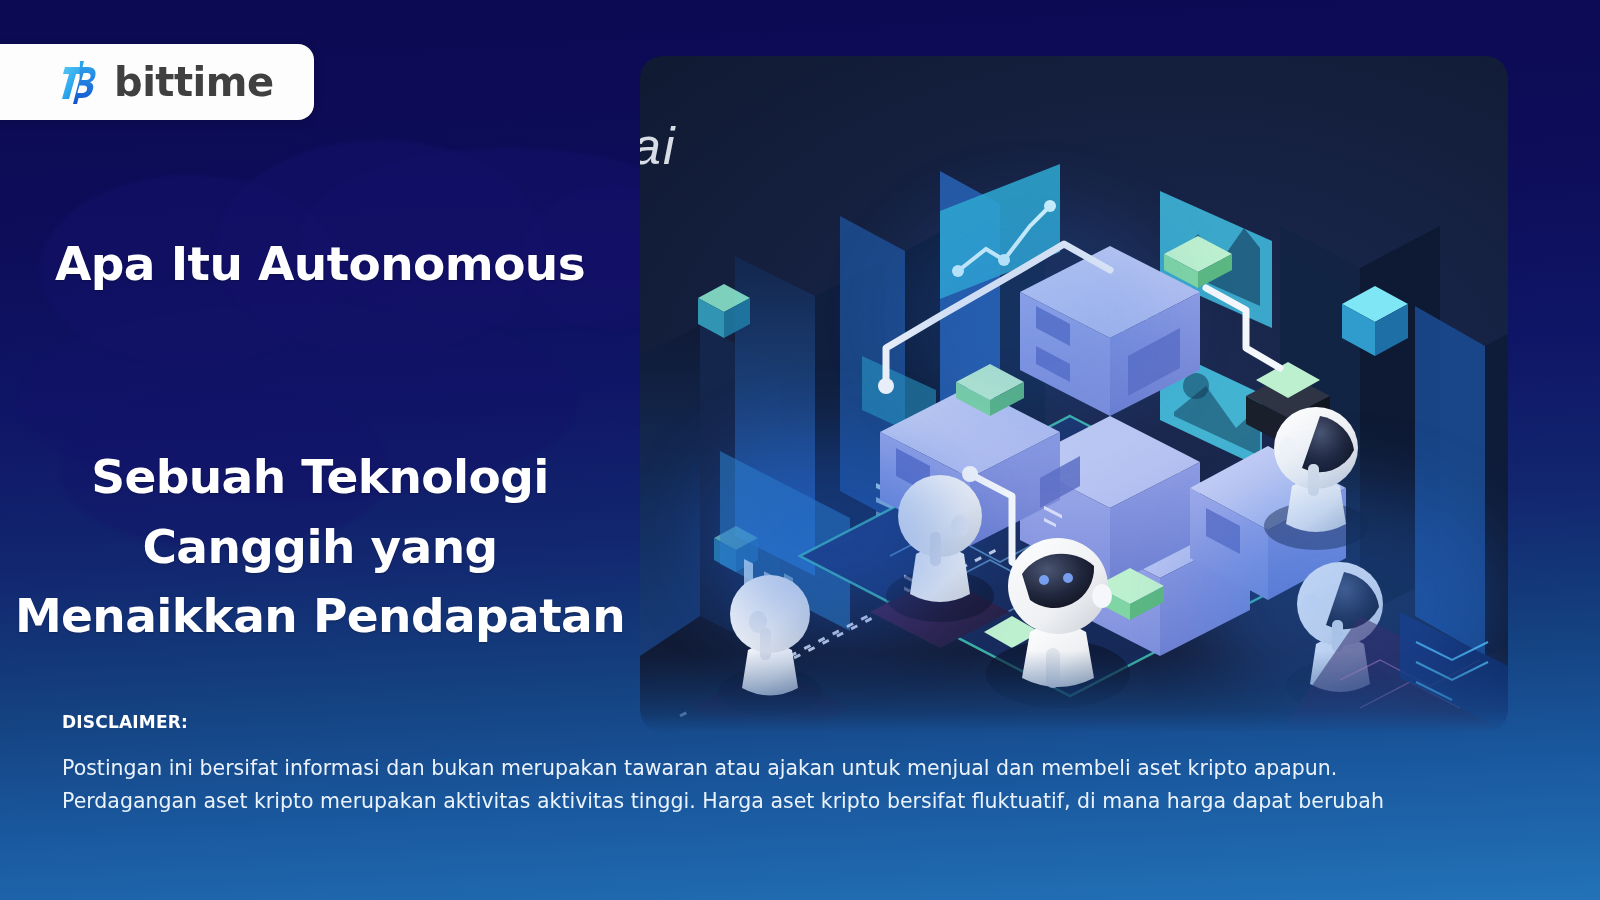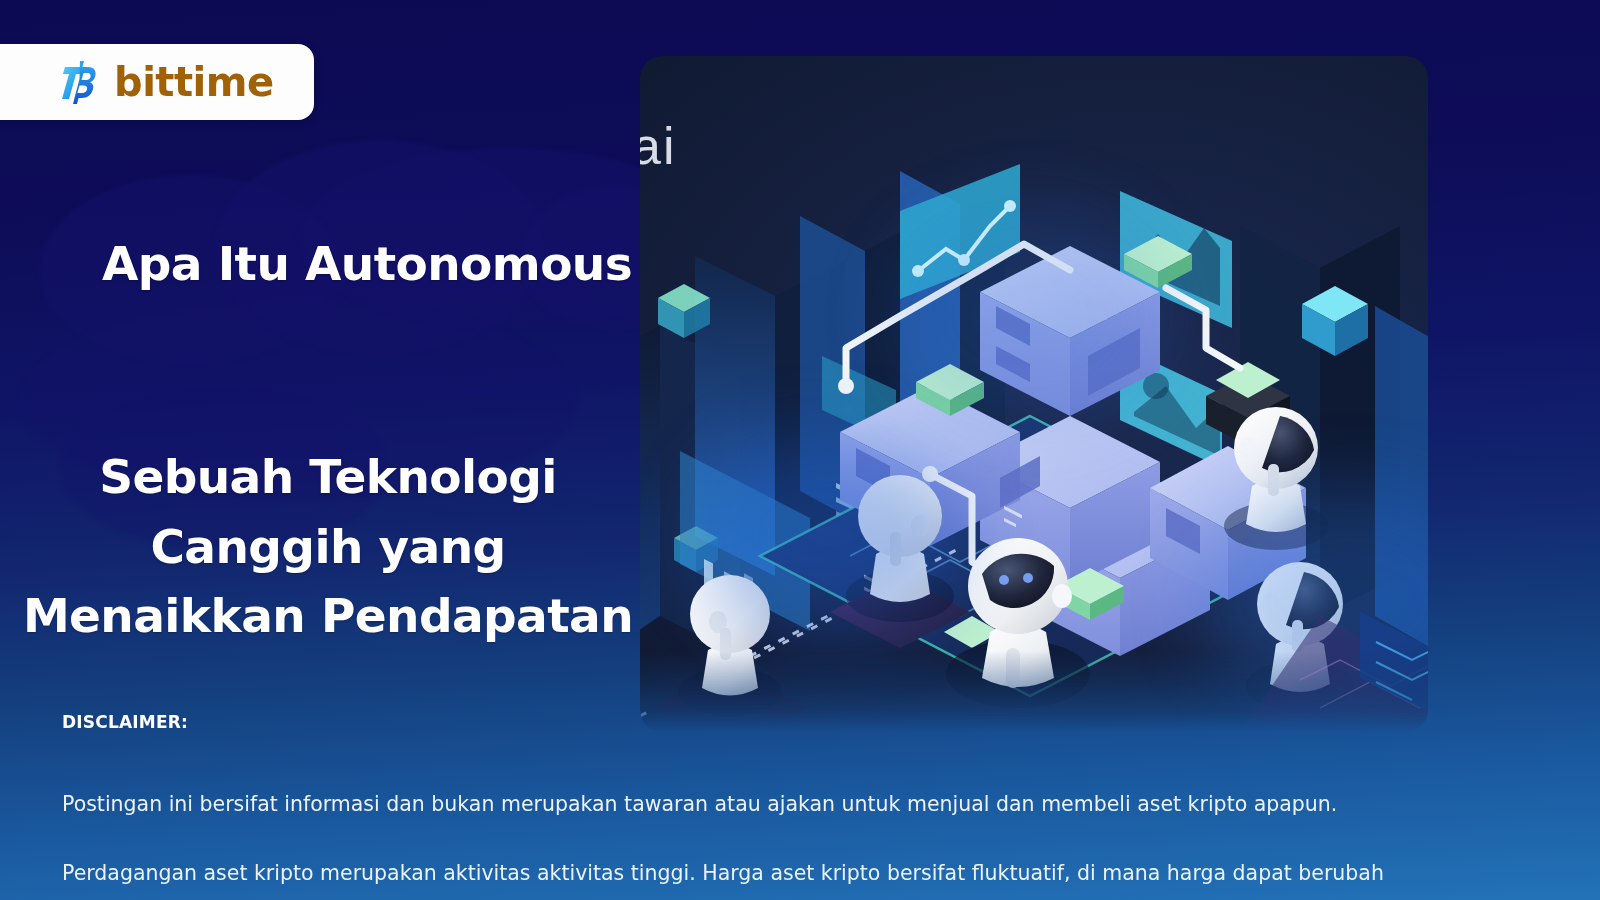--- a/index.html
+++ b/index.html
@@ -20,65 +20,65 @@
 
   
   .logo-badge{
     position:absolute;left:-20px;top:44px;width:334px;height:76px;
     background:#fdfdfd;border-radius:16px;
     display:flex;align-items:center;gap:12px;padding-left:80px;
     box-shadow:0 2px 10px rgba(0,0,0,.18);
   }
   .logo-mark{width:42px;height:46px;flex:0 0 auto;}
   .logo-word{
-    font-size:40px;font-weight:700;color:#a16207;letter-spacing:-.5px;
+    font-size:40px;font-weight:700;color:#404040;letter-spacing:-.5px;
     font-family:"DejaVu Sans", sans-serif;
   }
 
   
   .headline{
     position:absolute;left:0;top:228px;width:640px;
     text-align:center;color:#ffffff;
     font-family:"DejaVu Sans", sans-serif;
     font-weight:700;font-size:47px;line-height:1.52;
     letter-spacing:-.6px;
     text-shadow:0 1px 2px rgba(0,0,0,.25);
-    margin-left:47px;
   }
   .headline .l1{display:block;}
   .sub{
-    position:absolute;left:8px;top:442px;width:640px;
+    position:absolute;left:0;top:442px;width:640px;
     text-align:center;color:#ffffff;
     font-family:"DejaVu Sans", sans-serif;
     font-weight:700;font-size:47px;line-height:1.48;
     letter-spacing:-.6px;
     text-shadow:0 1px 2px rgba(0,0,0,.25);
   }
 
   
   .disc-title{
     position:absolute;left:62px;top:712px;color:#ffffff;
     font-size:17px;font-weight:700;letter-spacing:.2px;
     font-family:"DejaVu Sans", sans-serif;
   }
   .disc-body{
     position:absolute;left:62px;top:752px;width:1420px;color:#eaf2fb;
     font-size:20.5px;line-height:1.62;font-weight:400;
     font-family:"DejaVu Sans", sans-serif;
   }
-  .disc-body span{display:block;white-space:nowrap;margin-top:36px;}
+  .disc-body span{display:block;white-space:nowrap;}
 
   
   .illus{
-    position:absolute;left:640px;top:56px;width:788px;height:676px;
+    position:absolute;left:640px;top:56px;width:868px;height:676px;
     border-radius:22px;overflow:hidden;
     background:
       radial-gradient(110% 90% at 62% 48%, #1c2a52 0%, #15203f 45%, #101a33 75%, #0d1529 100%);
     -webkit-mask-image:linear-gradient(to bottom,#000 0%,#000 88%,rgba(0,0,0,.35) 97%,rgba(0,0,0,0) 100%);
             mask-image:linear-gradient(to bottom,#000 0%,#000 88%,rgba(0,0,0,.35) 97%,rgba(0,0,0,0) 100%);
+            font-style:italic;
   }
   .illus-svg{position:absolute;inset:0;width:100%;height:100%;}
   .illus-cap{
     position:absolute;left:-8px;top:60px;color:#e9edf5;
     font-size:52px;font-weight:300;letter-spacing:2px;
     font-family:"Liberation Sans", sans-serif;opacity:.92;
   }
   
   .glow{position:absolute;border-radius:50%;filter:blur(38px);pointer-events:none;}
   .glow.g1{left:60px;top:380px;width:260px;height:200px;background:#1f5fd0;opacity:.38;}

